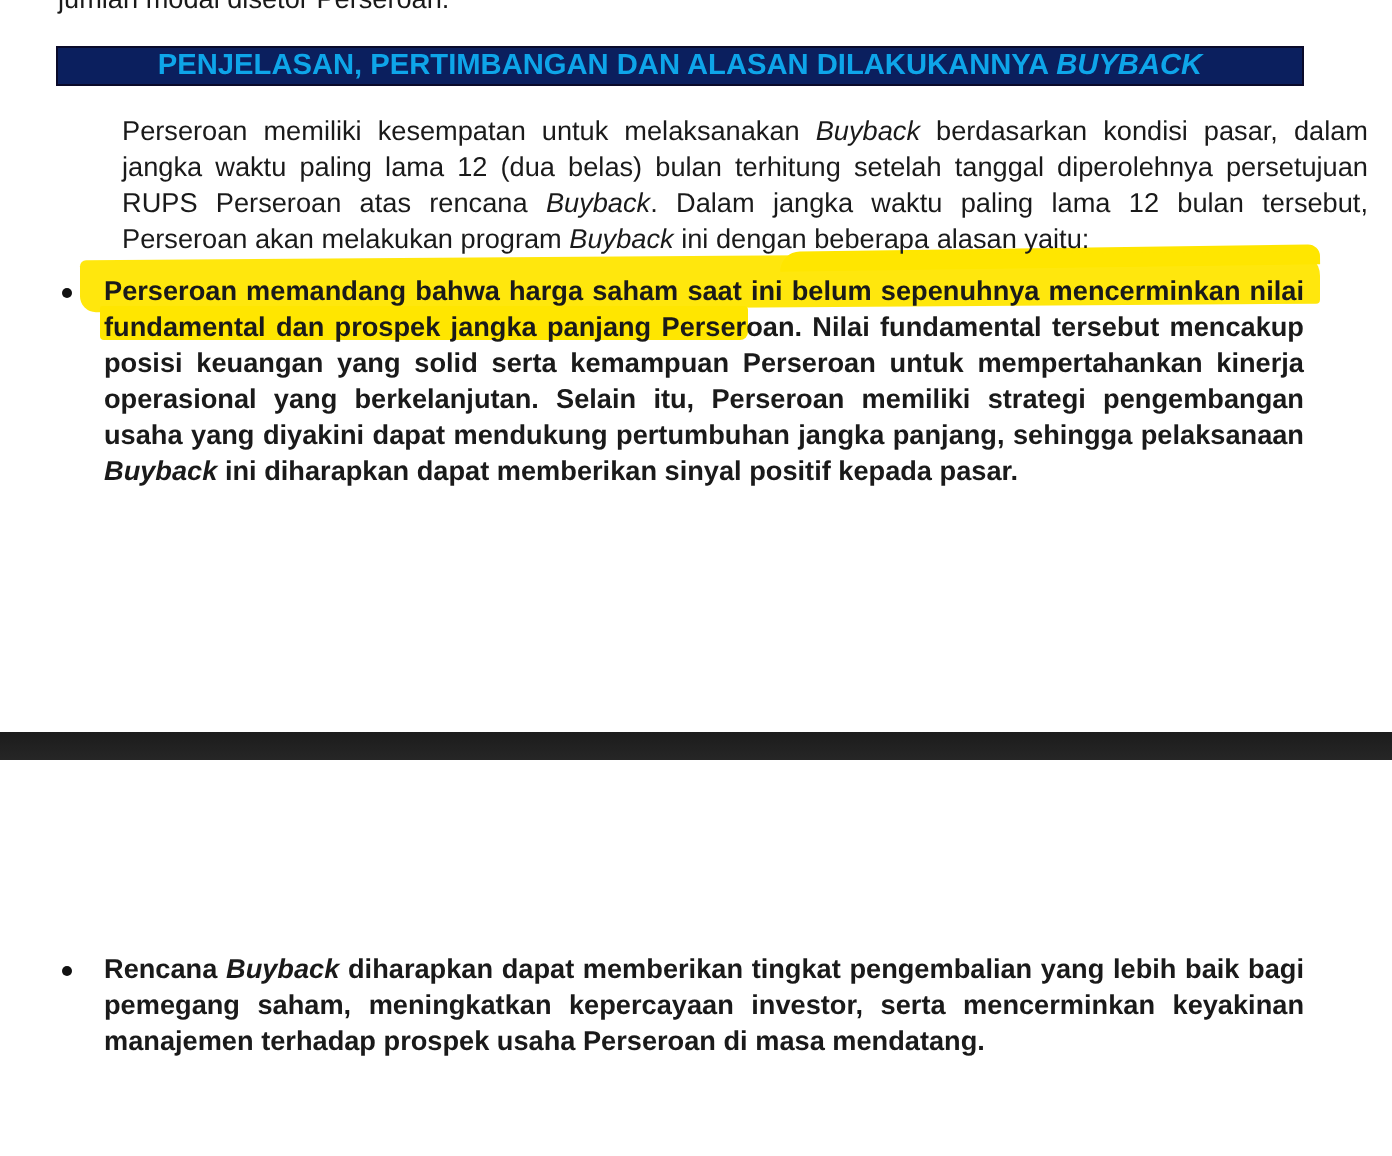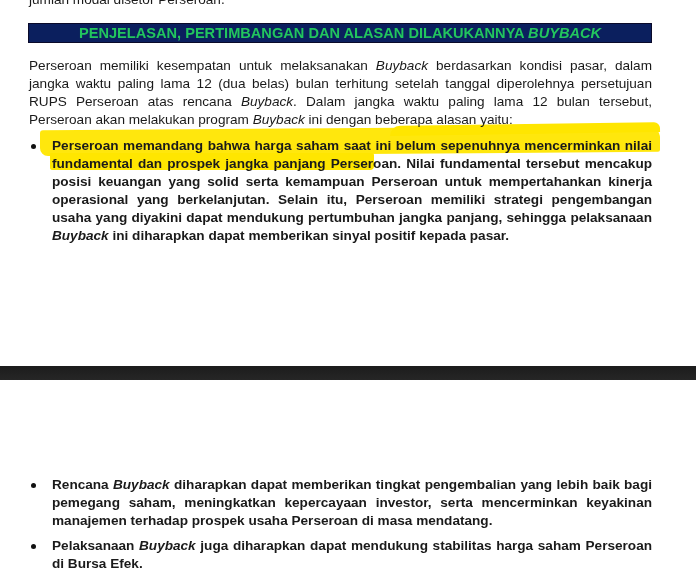--- a/index.html
+++ b/index.html
@@ -41,37 +41,37 @@
     }
     .section-header {
       position: absolute;
       left: 28px;
       top: 23px;
       width: 624px;
       height: 20px;
       background: #0b1f5e;
       border: 1px solid #0a0a2a;
       box-sizing: border-box;
-      color: #22c55e;
+      color: #0ea5e9;
       font-weight: bold;
       font-size: 14.6px;
       line-height: 19px;
       text-align: center;
       white-space: nowrap;
     }
     .para {
       position: absolute;
       left: 29px;
       width: 623px;
       font-size: 13.6px;
       line-height: 18px;
       text-align: justify;
       text-align-last: left;
     }
-    .intro { top: 57px; }
+    .intro { top: 57px; margin-left: 32px; }
     .bullet {
       position: absolute;
       left: 29px;
       width: 623px;
     }
     .bullet .dot {
       position: absolute;
       left: 0;
       top: 0;
       width: 20px;
@@ -160,17 +160,13 @@
 </div>
 
 <div class="page-gap"></div>
 
 <div class="page page-bottom">
   <div class="bullet b2">
     <span class="dot"></span>
     <div class="btext"><span>Rencana </span><em>Buyback</em><span> diharapkan dapat memberikan tingkat pengembalian yang lebih baik bagi pemegang saham, meningkatkan kepercayaan investor, serta mencerminkan keyakinan manajemen terhadap prospek usaha Perseroan di masa mendatang.</span></div>
   </div>
 
-  <div class="bullet b3">
-    <span class="dot"></span>
-    <div class="btext"><span>Pelaksanaan </span><em>Buyback</em><span> juga diharapkan dapat mendukung stabilitas harga saham Perseroan di Bursa Efek.</span></div>
-  </div>
 </div>
 
 </body></html>

